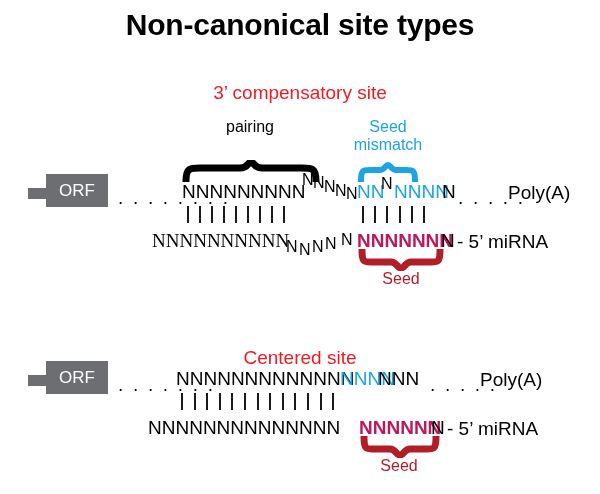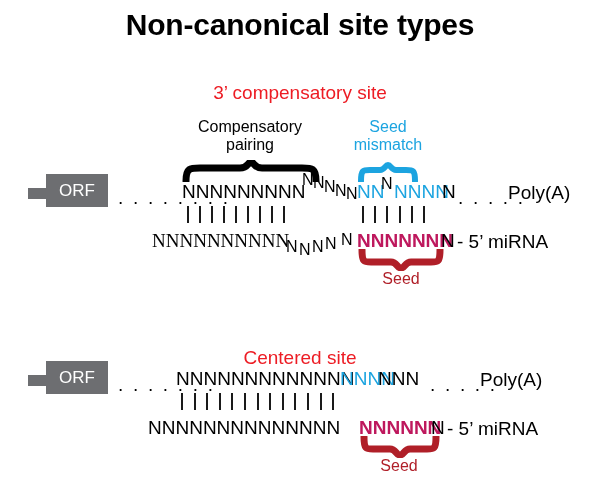--- a/index.html
+++ b/index.html
@@ -91,21 +91,20 @@
     <div class="orf-tab"></div>
     <div class="orf-box">ORF</div>
   </div>
 
   <div class="brace" style="left:182px;top:160px;">
     <svg width="138" height="22" viewBox="0 0 138 22">
       <path d="M4,21 C4,8 8,8 18,8 L58,8 C66,8 66,2 69,2 C72,2 72,8 80,8 L120,8 C130,8 134,8 134,21" fill="none" stroke="#000000" stroke-width="7" stroke-linecap="round" stroke-linejoin="round"></path>
     </svg>
   </div>
   <div class="brace-label lbl-black" style="left:170px;top:118px;width:160px;">
-    <div>Compensatory</div>
     <div>pairing</div>
   </div>
 
   <div class="brace" style="left:357px;top:162px;">
     <svg width="62" height="20" viewBox="0 0 62 20">
       <path d="M4,19 C4,8 6,8 13,8 L23,8 C28,8 28,3 31,3 C34,3 34,8 39,8 L49,8 C56,8 58,8 58,19" fill="none" stroke="#1CA4E0" stroke-width="6" stroke-linecap="round" stroke-linejoin="round"></path>
     </svg>
   </div>
   <div class="brace-label lbl-blue" style="left:348px;top:118px;width:80px;">
     <div>Seed</div>

